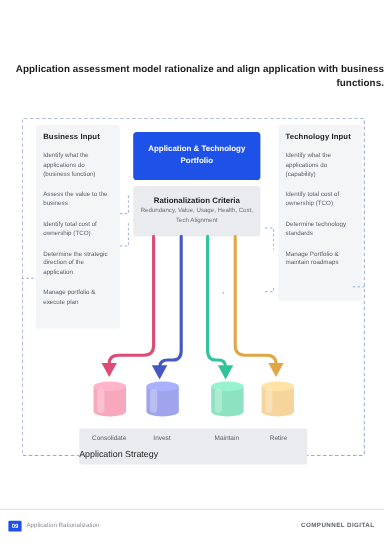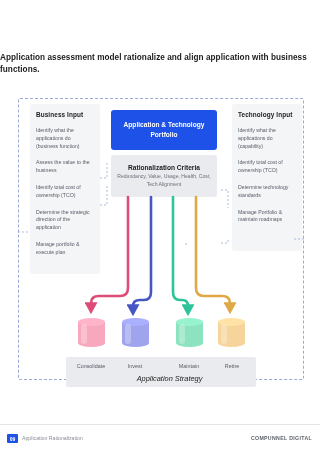--- a/index.html
+++ b/index.html
@@ -8,21 +8,21 @@
     font-family: "Liberation Sans", sans-serif;
     background:#ffffff;
     position:relative;
     overflow:hidden;
   }
 
   
   .slide-title{
     position:absolute;
     top:52px; left:0; right:0;
-    text-align:left;
+    text-align:right;
     font-size:8.2px;
     font-weight:bold;
     line-height:1.45;
     color:#1c1c1c;
     letter-spacing:.05px;
   }
 
   
   .dashed-frame{
     position:absolute;
@@ -143,24 +143,23 @@
     top:363px;
     width:46px;
     text-align:center;
     font-size:5.4px;
     color:#585c66;
   }
   .strategy-caption{
     position:absolute;
     left:66px; top:374px;
     width:207px;
-    text-align:center;
+    text-align:left;
     font-size:7.4px;
     color:#1c1c1c;
-    font-style:italic;
   }
 
   
   .footer-rule{
     position:absolute;
     left:0; top:424px;
     width:320px; height:1px;
     background:#e4e4e8;
   }
   .footer-badge{

